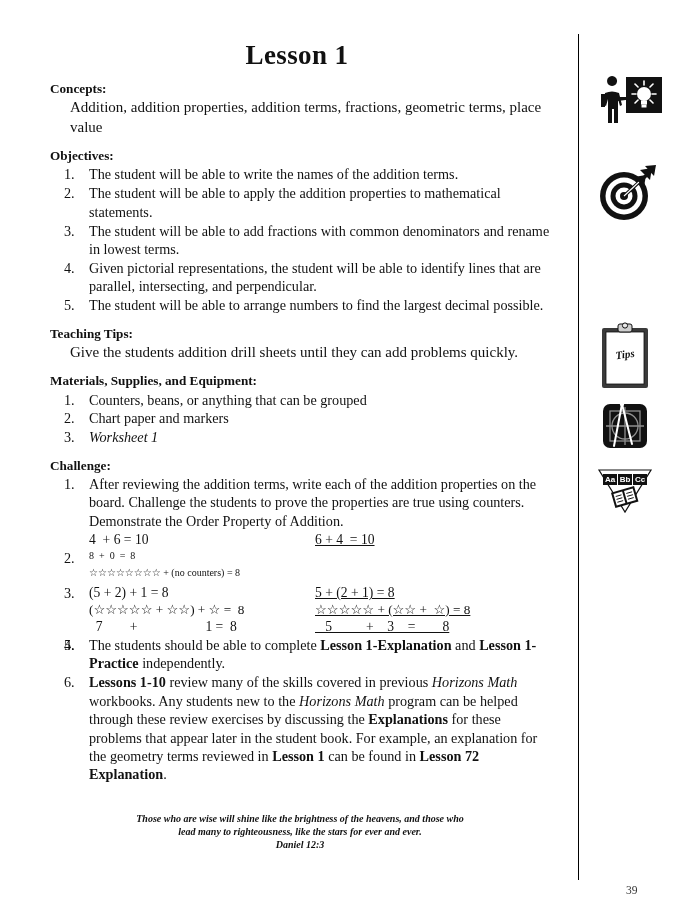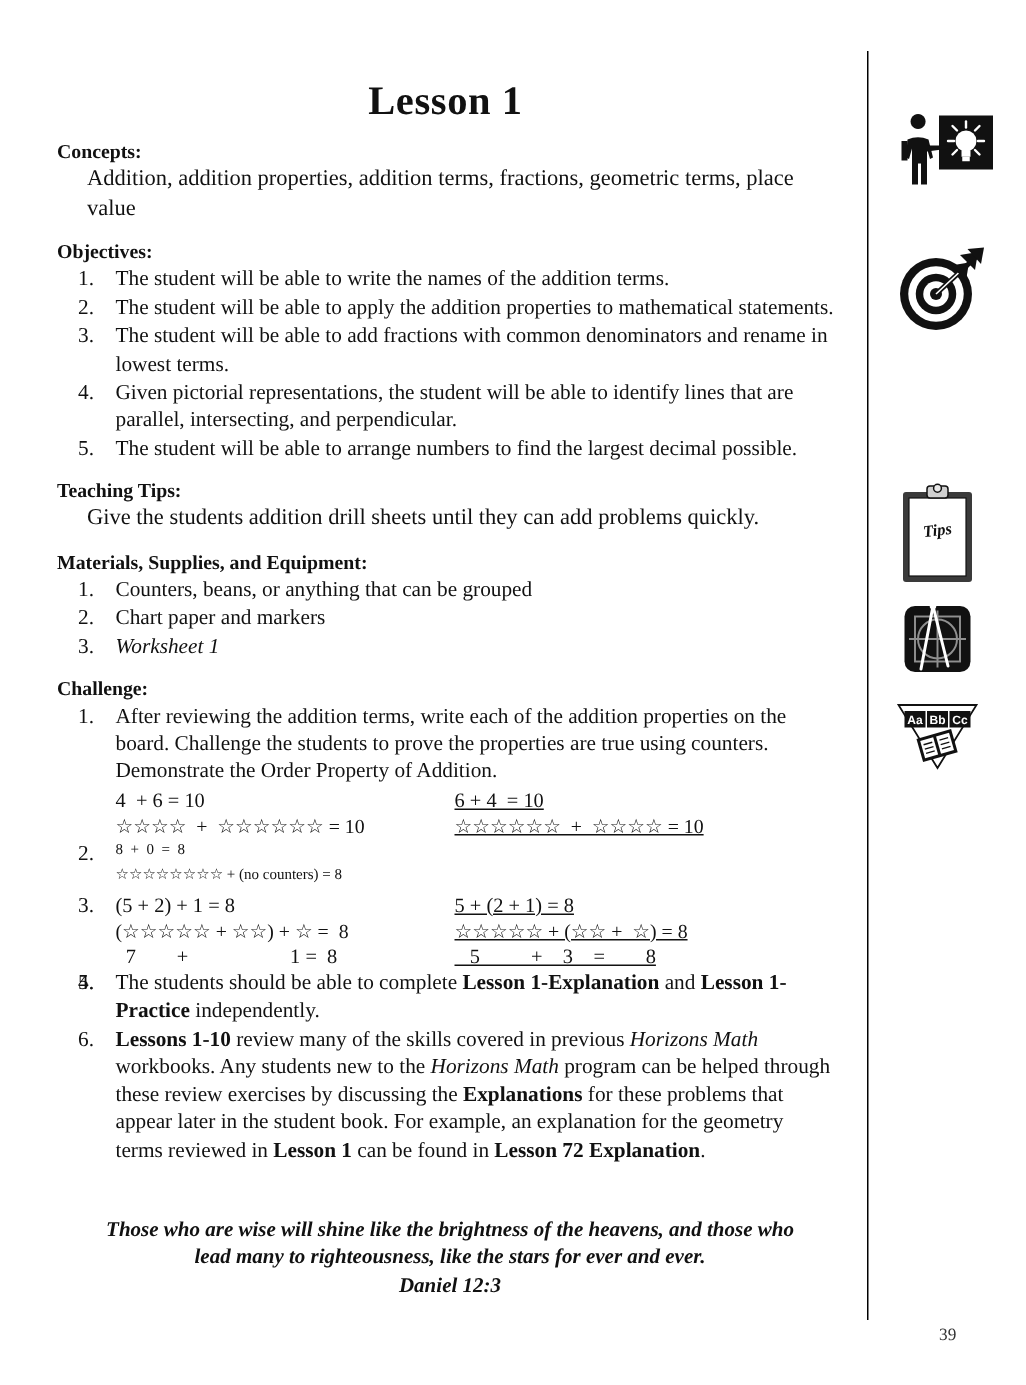--- a/index.html
+++ b/index.html
@@ -30,34 +30,34 @@
     top: 34px;
     width: 1px;
     height: 846px;
     background: #000000;
   }
 
   
   #content {
     position: absolute;
     left: 38px;
-    top: 52px;
+    top: 40px;
     width: 518px;
   }
 
   #doc-title {
     text-align: center;
     font-size: 27px;
     font-weight: bold;
     letter-spacing: 0.4px;
     margin: 0 0 10px 0;
     font-family: "Liberation Serif", "DejaVu Serif", serif;
   }
 
-  .section { margin-bottom: 11px; }
+  .section { margin-bottom: 11px; margin-left: 12px; }
 
   .sec-head {
     font-weight: bold;
     font-size: 13.2px;
     line-height: 1.22;
     margin-bottom: 1px;
   }
 
   .sec-para {
     font-size: 15px;
@@ -107,21 +107,21 @@
 
   
   #verse {
     position: absolute;
     left: 52px;
     top: 812px;
     width: 496px;
     text-align: center;
     font-style: italic;
     font-weight: bold;
-    font-size: 14px;
+    font-size: 10px;
     line-height: 1.32;
   }
 
   
   #pageno {
     position: absolute;
     left: 626px;
     top: 884px;
     font-size: 11.5px;
     color: #333333;
@@ -204,24 +204,20 @@
     <div class="section">
       <div class="sec-head">Challenge:</div>
       <ol class="num">
 
         <li>
           <span class="mk">1.</span><span>After reviewing the addition terms, write each of the addition properties on the board.  Challenge the students to prove the properties are true using counters.  Demonstrate the Order Property of Addition.</span>
           <div class="mathblock">
             <div class="mathrow">
               <span class="mcol-l">4  + 6 = 10</span>
               <span class="mcol-r">6 + 4  = 10</span>
-            </div>
-            <div class="mathrow">
-              <span class="mcol-l stars">☆☆☆☆  +  ☆☆☆☆☆☆ = 10</span>
-              <span class="mcol-r stars">☆☆☆☆☆☆  +  ☆☆☆☆ = 10</span>
             </div>
           </div>
         </li>
 
         <li>
           <span class="mk">2.</span>
           <div class="mathblock">
             <div class="mathline">8  +  0  =  8</div>
             <div class="mathline stars">☆☆☆☆☆☆☆☆ + (no counters) = 8</div>
           </div>

